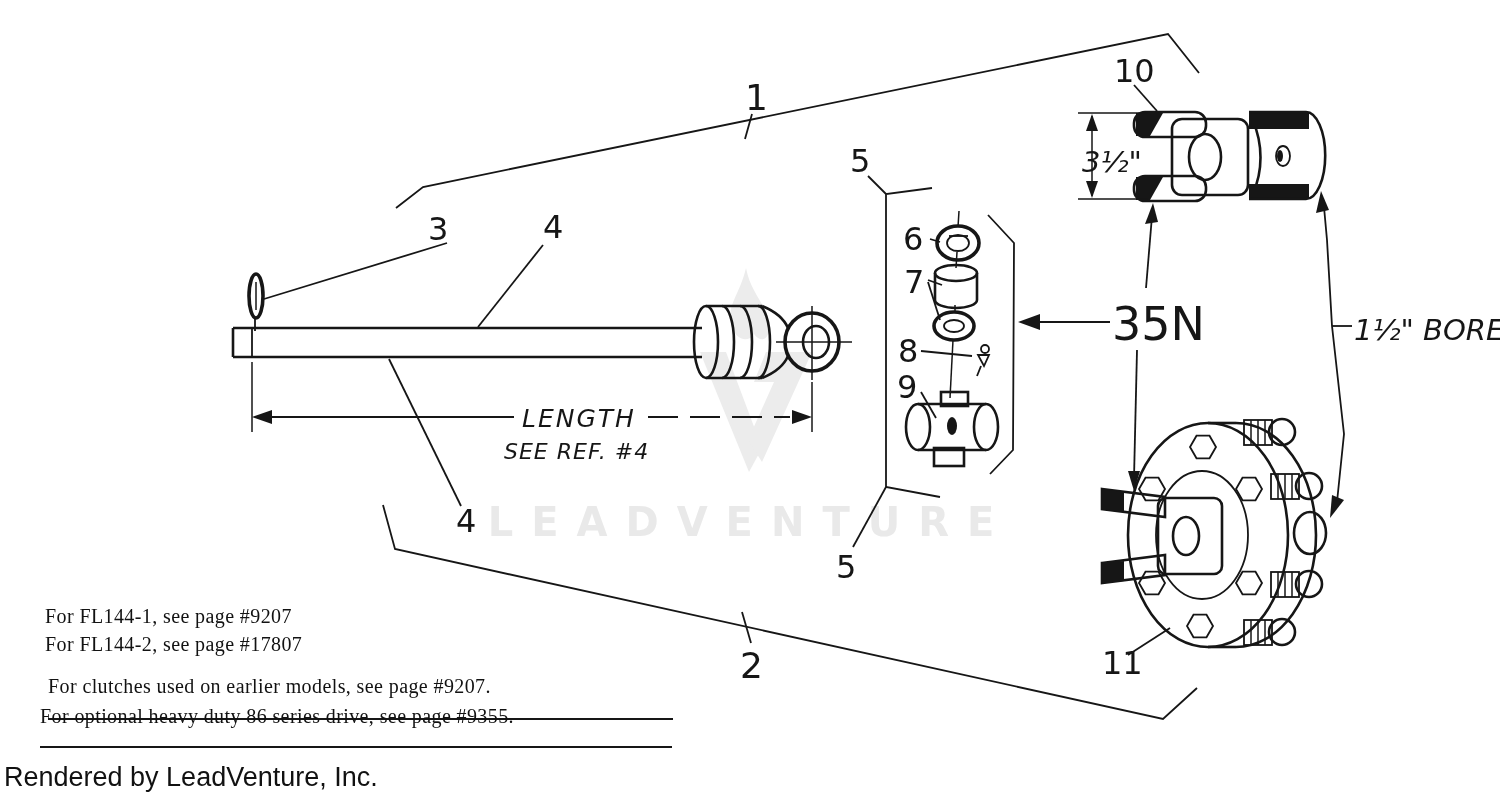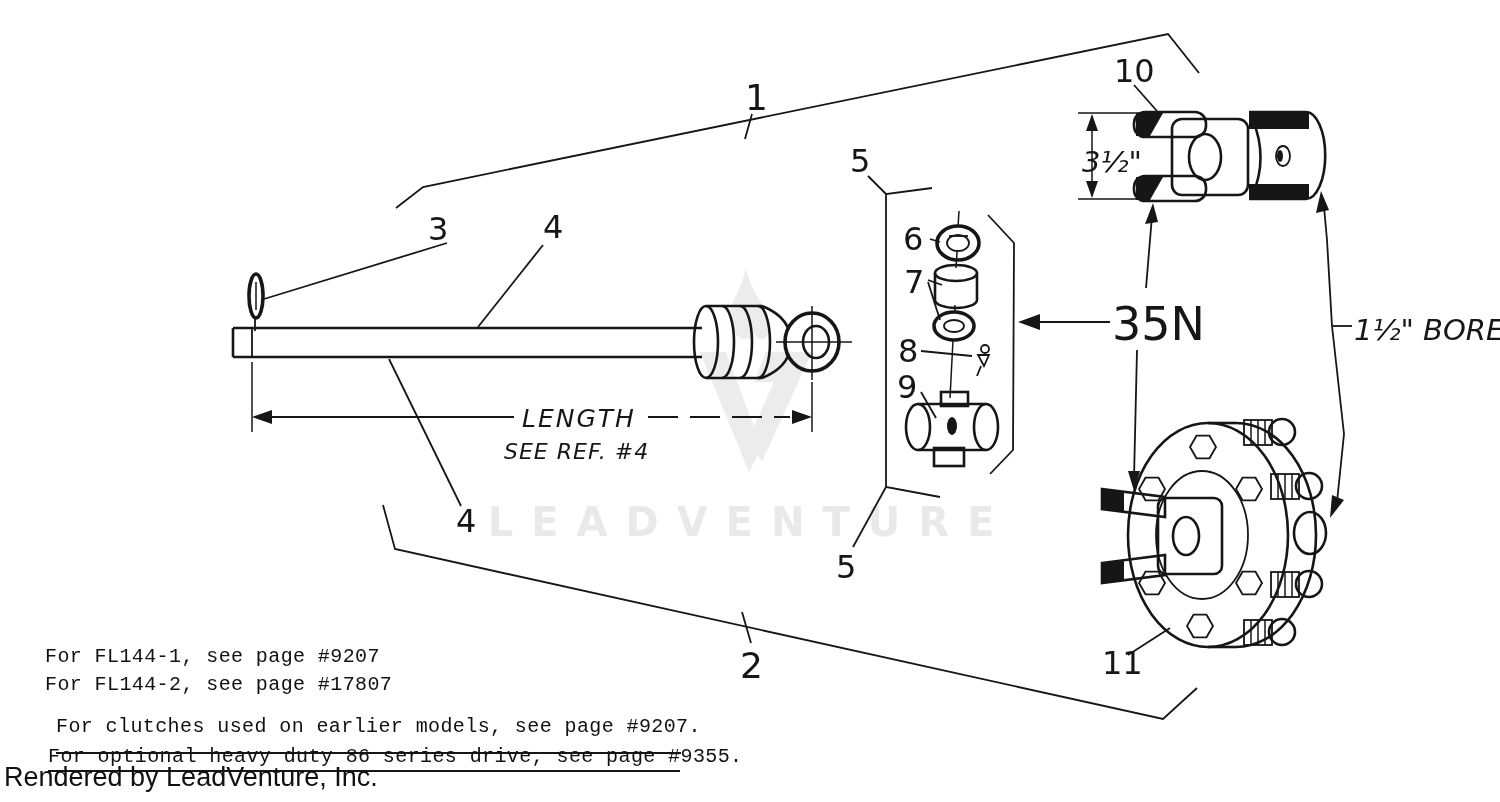--- a/index.html
+++ b/index.html
@@ -11,25 +11,25 @@
   .fill-ink{fill:#161616;stroke:none;}
   .callout{font-size:32px;fill:#161616;}
   .callout-big{font-size:36px;fill:#161616;}
   .dim-text{font-size:29px;fill:#161616;font-style:italic;}
   .series-text{font-size:46px;fill:#161616;}
   .length-text{font-size:25px;fill:#161616;font-style:italic;letter-spacing:2px;}
   .ref-text{font-size:22px;fill:#161616;font-style:italic;letter-spacing:1px;}
   .wm-text{font-size:40px;font-weight:bold;fill:#e9e9e9;letter-spacing:18px;}
   .notes{position:absolute;left:40px;top:600px;color:#121212;}
   .note-line{white-space:nowrap;font-size:20px;font-weight:500;letter-spacing:0.4px;
-             font-family:Liberation Mono, monospace;margin-top:40px;}
+             font-family:Liberation Serif, serif;}
   .n1{position:absolute;left:5px;top:5px;}
   .n2{position:absolute;left:5px;top:33px;}
-  .n3{position:absolute;left:16px;top:75px;width:625px;border-bottom:2.5px solid #161616;padding-bottom:14px;}
-  .n4{position:absolute;left:8px;top:105px;width:632px;border-bottom:2.5px solid #161616;padding-bottom:2px;}
+  .n3{position:absolute;left:8px;top:75px;width:625px;border-bottom:2.5px solid #161616;padding-bottom:20px;}
+  .n4{position:absolute;left:0px;top:105px;width:632px;border-bottom:2.5px solid #161616;padding-bottom:18px;}
   .footer{position:absolute;left:4px;top:762px;width:100%;text-align:left;
           font-family:"Liberation Sans",sans-serif;font-size:27px;color:#111;}
 </style>
 </head>
 <body>
 
 <div class="stage">
 
 <svg width="1500" height="802" viewBox="0 0 1500 802">
 

